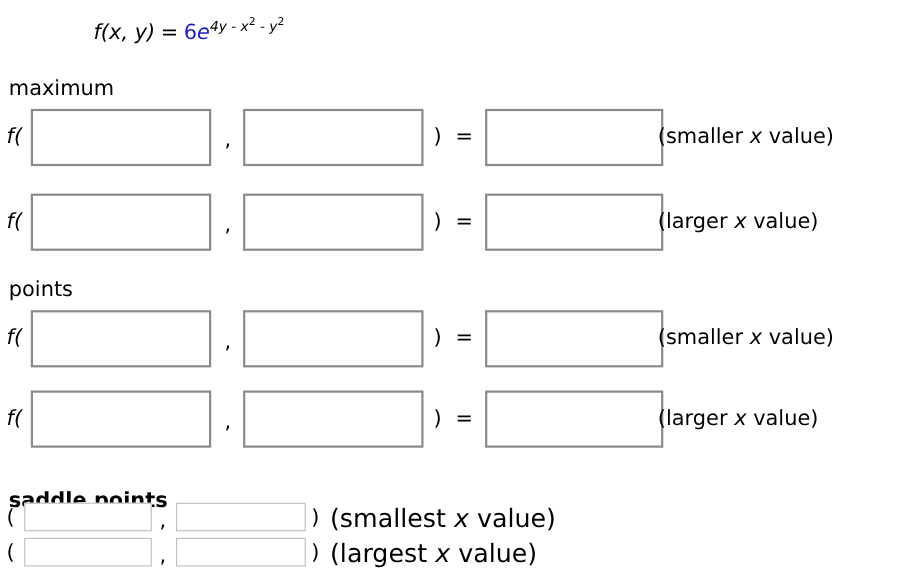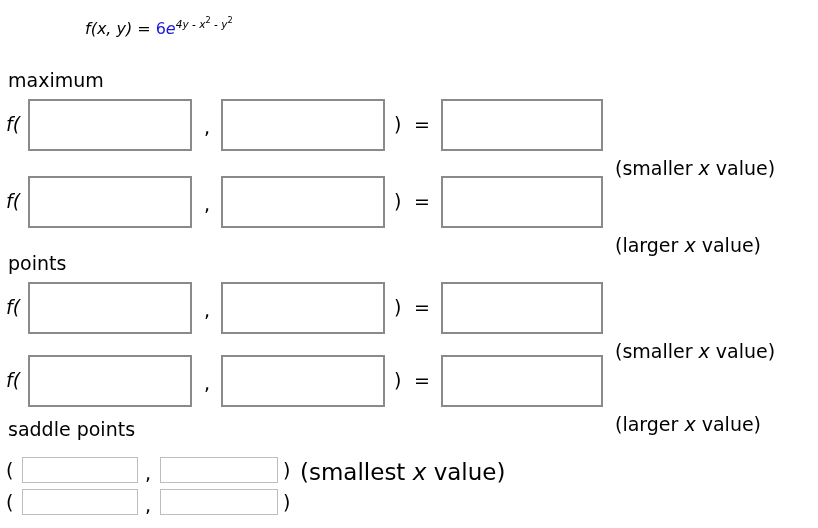--- a/index.html
+++ b/index.html
@@ -14,21 +14,21 @@
     font-family: "DejaVu Sans", sans-serif;
     color: #000000;
     overflow: hidden;
   }
 
   
   #formula {
     position: absolute;
     left: 85px;
     top: 20px;
-    font-size: 16px;
+    font-size: 19px;
     font-family: "DejaVu Sans", sans-serif;
     white-space: nowrap;
     line-height: 1;
   }
   #formula .it { font-style: italic; }
   #formula .blue { color: #1a1ad6; }
   #formula .eq { padding: 0 5px; }
   #formula sup {
     font-size: 0.66em;
     vertical-align: super;
@@ -41,21 +41,21 @@
   
   .section-heading {
     position: absolute;
     left: 8px;
     font-size: 19px;
     line-height: 1;
     white-space: nowrap;
   }
   #heading-maximum { top: 71px; text-align: right; }
   #heading-minimum { top: 254px; }
-  #heading-saddle  { top: 420px; }
+  #heading-saddle  { top: 446px; font-weight: bold; }
 
   
   .fn-row {
     position: absolute;
     left: 0;
     width: 818px;
     height: 54px;
   }
   #row-max-1 { top: 99px; }
   #row-max-2 { top: 176px; }
@@ -107,26 +107,25 @@
     padding: 0 5px;
     color: #000;
     outline: none;
   }
   .big-box.b1 { left: 28px; }
   .big-box.b2 { left: 221px; width: 164px; }
   .big-box.b3 { left: 441px; width: 162px; }
 
   .row-note {
     position: absolute;
-    left: 615px;
-    top: 16px;
-    font-size: 19px;
-    line-height: 1;
-    white-space: nowrap;
-    margin-top: 44px;
+    left: 598px;
+    top: 16px;
+    font-size: 19px;
+    line-height: 1;
+    white-space: nowrap;
   }
   .row-note .it { font-style: italic; }
 
   
   .saddle-row {
     position: absolute;
     left: 0;
     width: 818px;
     height: 30px;
   }
@@ -246,13 +245,14 @@
   <span class="paren-close">)</span>
   <span class="row-note-small"><span>(smallest </span><span class="it">x</span><span> value)</span></span>
 </div>
 
 <div class="saddle-row" id="row-saddle-2">
   <span class="paren-open">(</span>
   <input class="small-box s1" type="text" value="" style="">
   <span class="paren-comma">,</span>
   <input class="small-box s2" type="text" value="" style="">
   <span class="paren-close">)</span>
+  <span class="row-note-small"><span>(largest </span><span class="it">x</span><span> value)</span></span>
 </div>
 
 </body></html>

